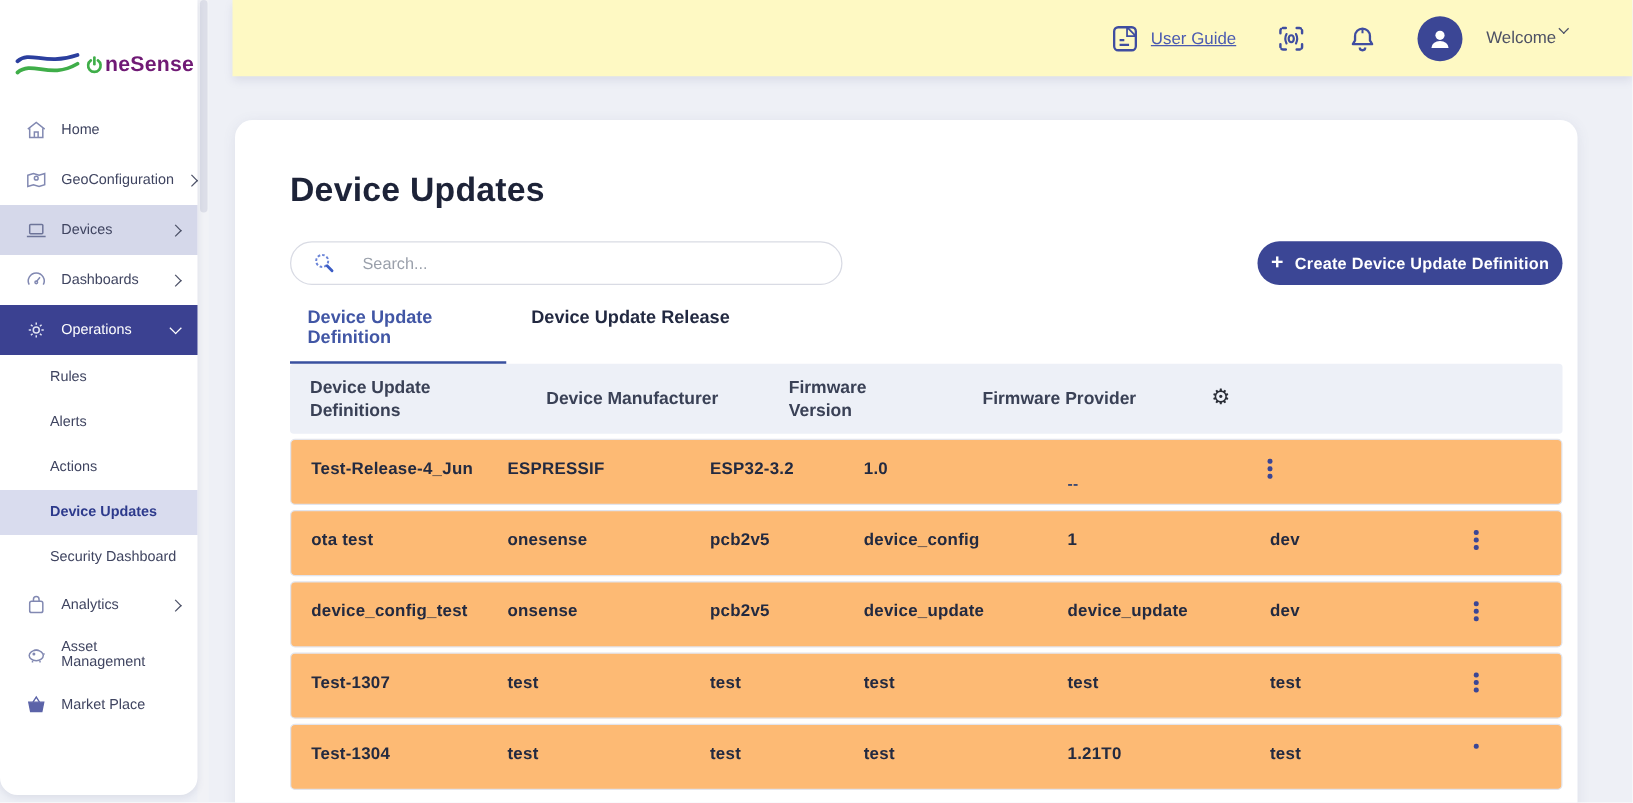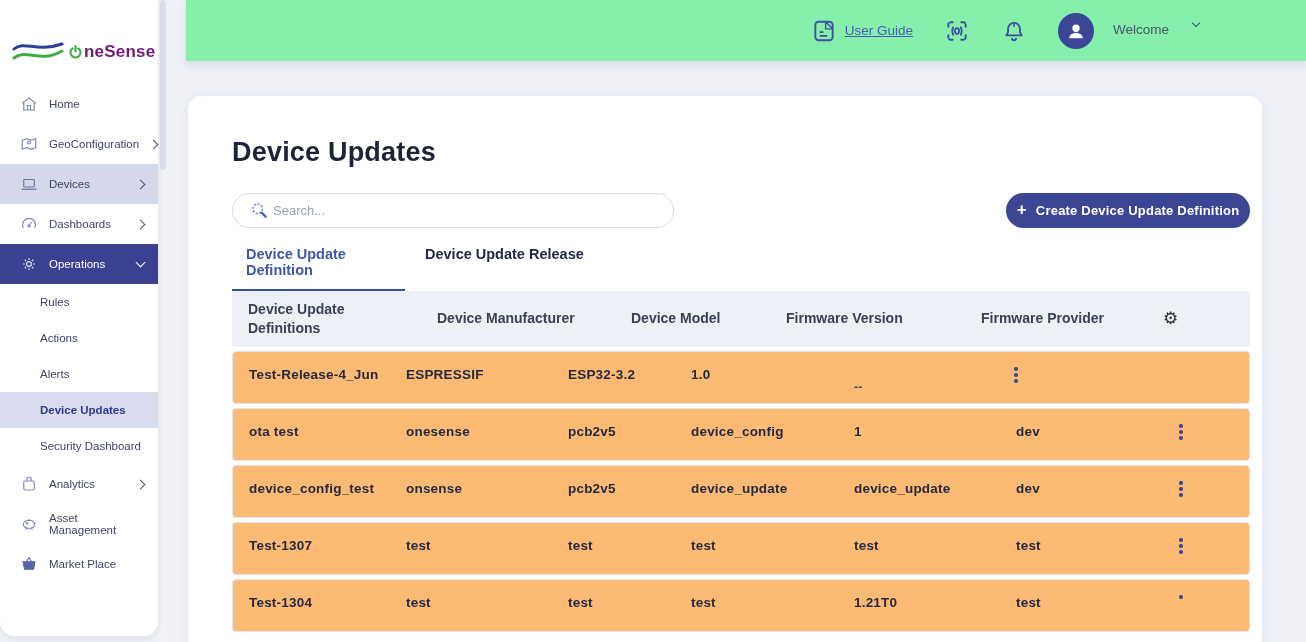--- a/index.html
+++ b/index.html
@@ -42,46 +42,46 @@
   .chev.down { transform: rotate(45deg); margin-top: -3px; }
   .icon-18 { width: 18px; height: 18px; flex: none; }
 
   
   .scroll-strip { position: absolute; left: 158px; top: 0; width: 9px; height: 642px; background: #f1f2f6; z-index: 2; }
   .scroll-thumb { position: absolute; left: 1.5px; top: 0; width: 6px; height: 170px; background: #dcdee8; border-radius: 3px; }
 
   
   .topbar {
     position: absolute; left: 186px; top: 0; width: 1120px; height: 61px;
-    background: #86efac; box-shadow: 0 4px 7px rgba(120,128,165,.18);
+    background: #fef9c3; box-shadow: 0 4px 7px rgba(120,128,165,.18);
     display: flex; align-items: center; justify-content: flex-end; gap: 31px;
-    padding-right: 107px; z-index: 1;
+    padding-right: 52px; z-index: 1;
   }
   .user-guide { display: flex; align-items: center; gap: 8px; cursor: pointer; }
   .user-guide a { font-size: 13.5px; color: #4a5ab0; text-decoration: underline; }
   .top-icon { cursor: pointer; display: flex; align-items: center; }
   .avatar { width: 36px; height: 36px; border-radius: 50%; background: #3b4695; display: flex; align-items: center; justify-content: center; cursor: pointer; }
   .who { line-height: 1.25; margin-left: -12px; }
   .who .tenant { font-size: 15px; font-weight: bold; color: #25337b; }
-  .who .welcome { font-size: 13.5px; color: #4d5164; display: flex; align-items: flex-start; gap: 24px; cursor: pointer; }
+  .who .welcome { font-size: 13.5px; color: #4d5164; display: flex; align-items: flex-start; gap: 3px; cursor: pointer; }
   .who .chev { width: 6px; height: 6px; margin-top: -2px; }
 
   
   .card {
     position: absolute; left: 188px; top: 96px; width: 1074px; height: 600px;
     background: #fff; border-radius: 14px; box-shadow: 0 2px 10px rgba(90,98,140,.10);
     padding: 0 12px 0 44px;
   }
   .page-title { margin-top: 41px; font-size: 27px; font-weight: bold; color: #1d2338; letter-spacing: .2px; }
 
   .controls-row { position: relative; margin-top: 25px; height: 35px; }
   .search-box {
     position: absolute; left: 0; top: 0; width: 442px; height: 35px;
     border: 1px solid #d9dbe4; border-radius: 18px; background: #fff;
-    display: flex; align-items: center; padding: 0 14px 0 16px; gap: 3px;
+    display: flex; align-items: center; padding: 0 14px 0 16px; gap: 20px;
   }
   .search-box input {
     border: none; outline: none; flex: 1; font-size: 13px; color: #333;
     font-family: "Liberation Sans", sans-serif; background: transparent;
   }
   .search-box input::placeholder { color: #9aa0ab; }
   .create-btn {
     position: absolute; right: 0; top: 0; height: 35px; width: 244px;
     background: #3b4695; color: #fff; border: none; border-radius: 18px;
     font-size: 13px; font-weight: bold; font-family: "Liberation Sans", sans-serif;
@@ -175,24 +175,24 @@
         <path d="M12 4 V6.5 M12 17.5 V20 M4 12 H6.5 M17.5 12 H20 M6.3 6.3 L8.1 8.1 M15.9 15.9 L17.7 17.7 M17.7 6.3 L15.9 8.1 M8.1 15.9 L6.3 17.7"></path>
       </svg>
       <span class="mi-label">Operations</span>
       <span class="chev down"></span>
     </div>
 
     <div class="sub-item">
       <span>Rules</span>
     </div>
     <div class="sub-item">
+      <span>Alerts</span>
+    </div>
+    <div class="sub-item">
       <span>Actions</span>
-    </div>
-    <div class="sub-item">
-      <span>Alerts</span>
     </div>
     <div class="sub-item active">
       <span>Device Updates</span>
     </div>
     <div class="sub-item">
       <span>Security Dashboard</span>
     </div>
 
     <div class="menu-item">
       <svg class="icon-18" viewBox="0 0 24 24" fill="none" stroke="#8289b2" stroke-width="1.6">
@@ -286,21 +286,20 @@
 
   <div class="tabs">
     <div class="tab active">Device Update Definition</div>
     <div class="tab inactive">Device Update Release</div>
   </div>
 
   <div class="table">
     <div class="t-grid t-head">
       <div class="cell">Device Update Definitions</div>
       <div class="cell">Device Manufacturer</div>
-      <div class="cell">Device Model</div>
       <div class="cell">Firmware Version</div>
       <div class="cell">Firmware Provider</div>
       <div class="cell icon-cell"><span class="gear-glyph">⚙</span></div>
     </div>
 
     <div class="t-grid t-row">
       <div class="cell">Test-Release-4_Jun</div>
       <div class="cell">ESPRESSIF</div>
       <div class="cell">ESP32-3.2</div>
       <div class="cell">1.0</div>

